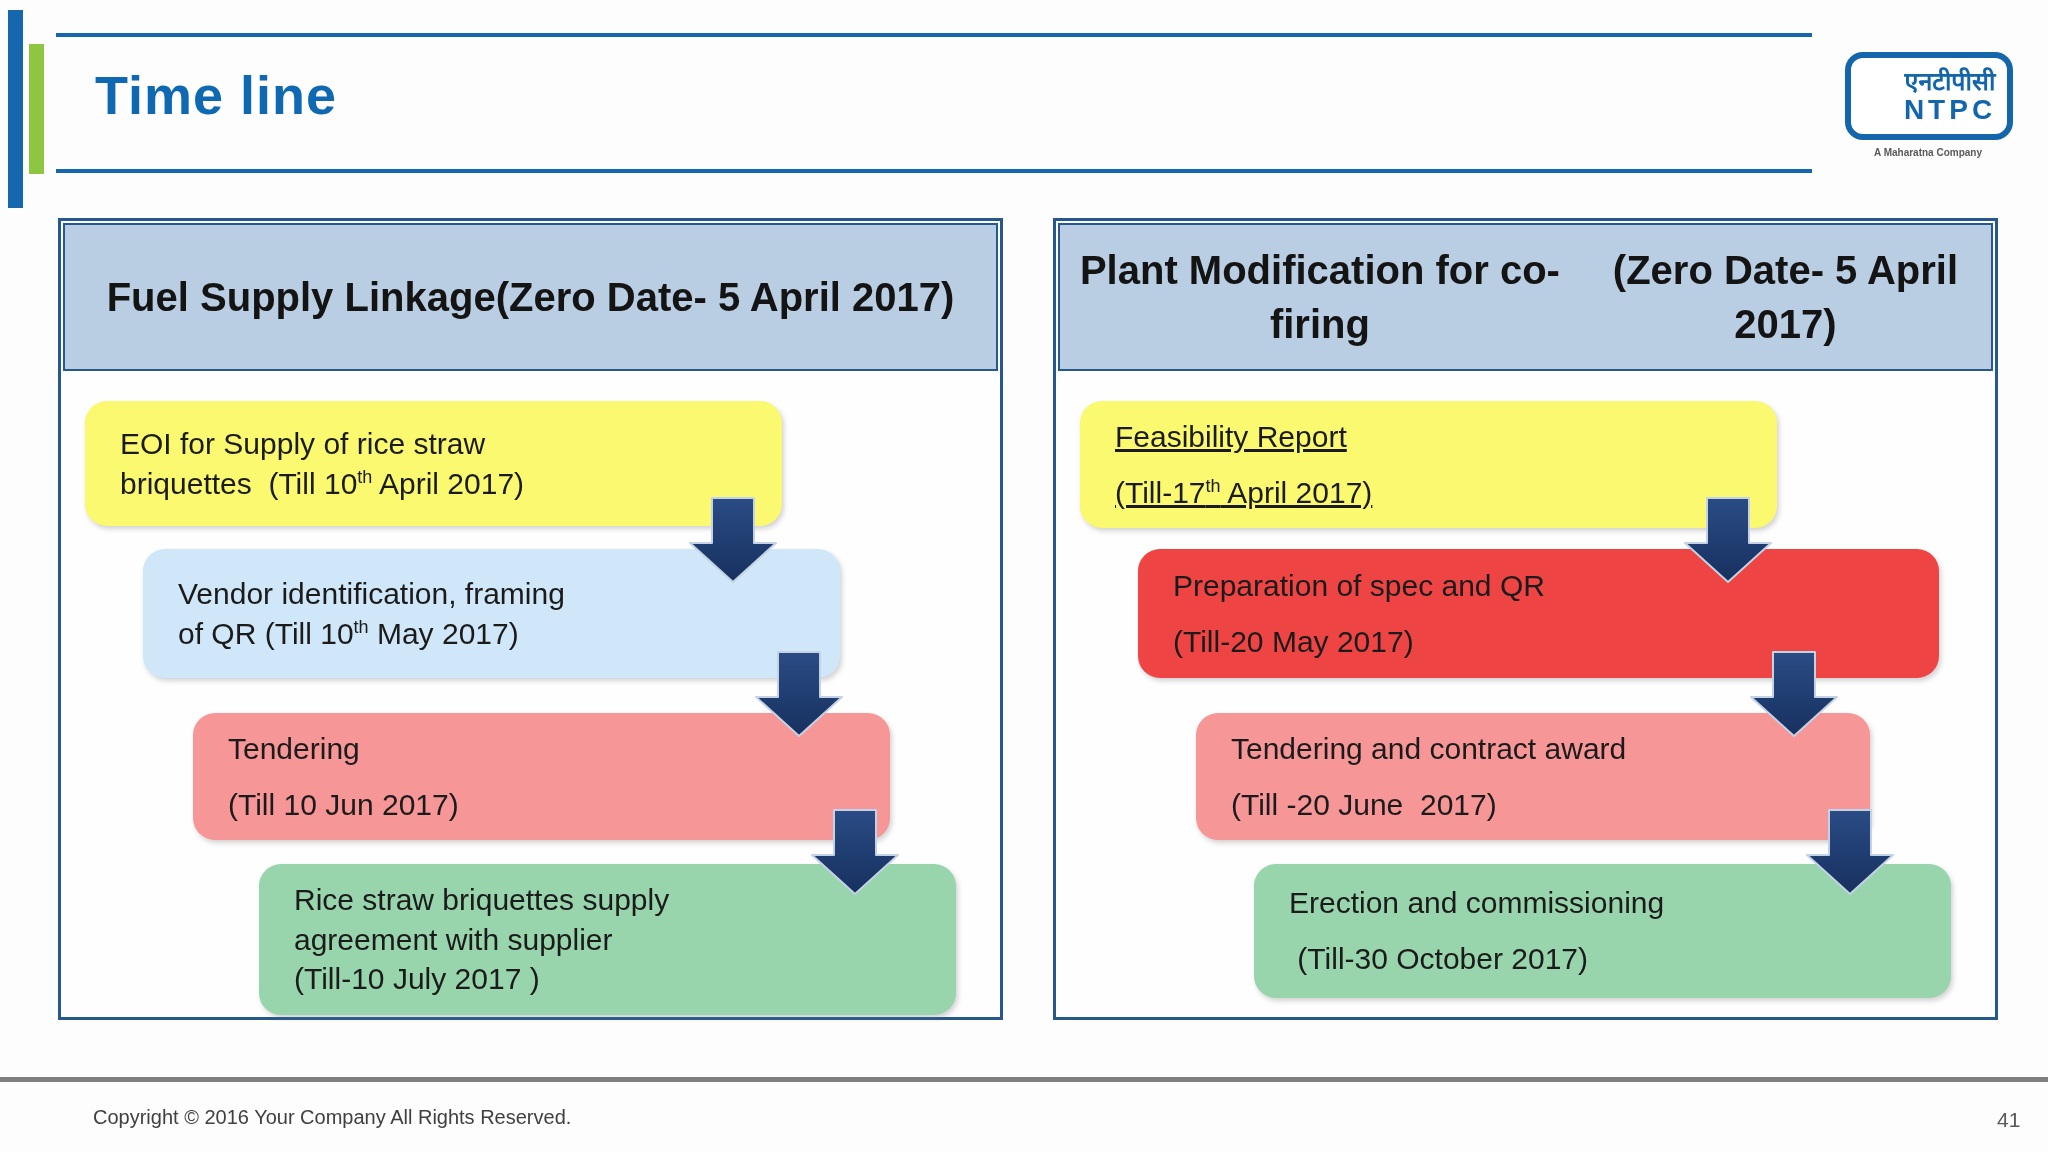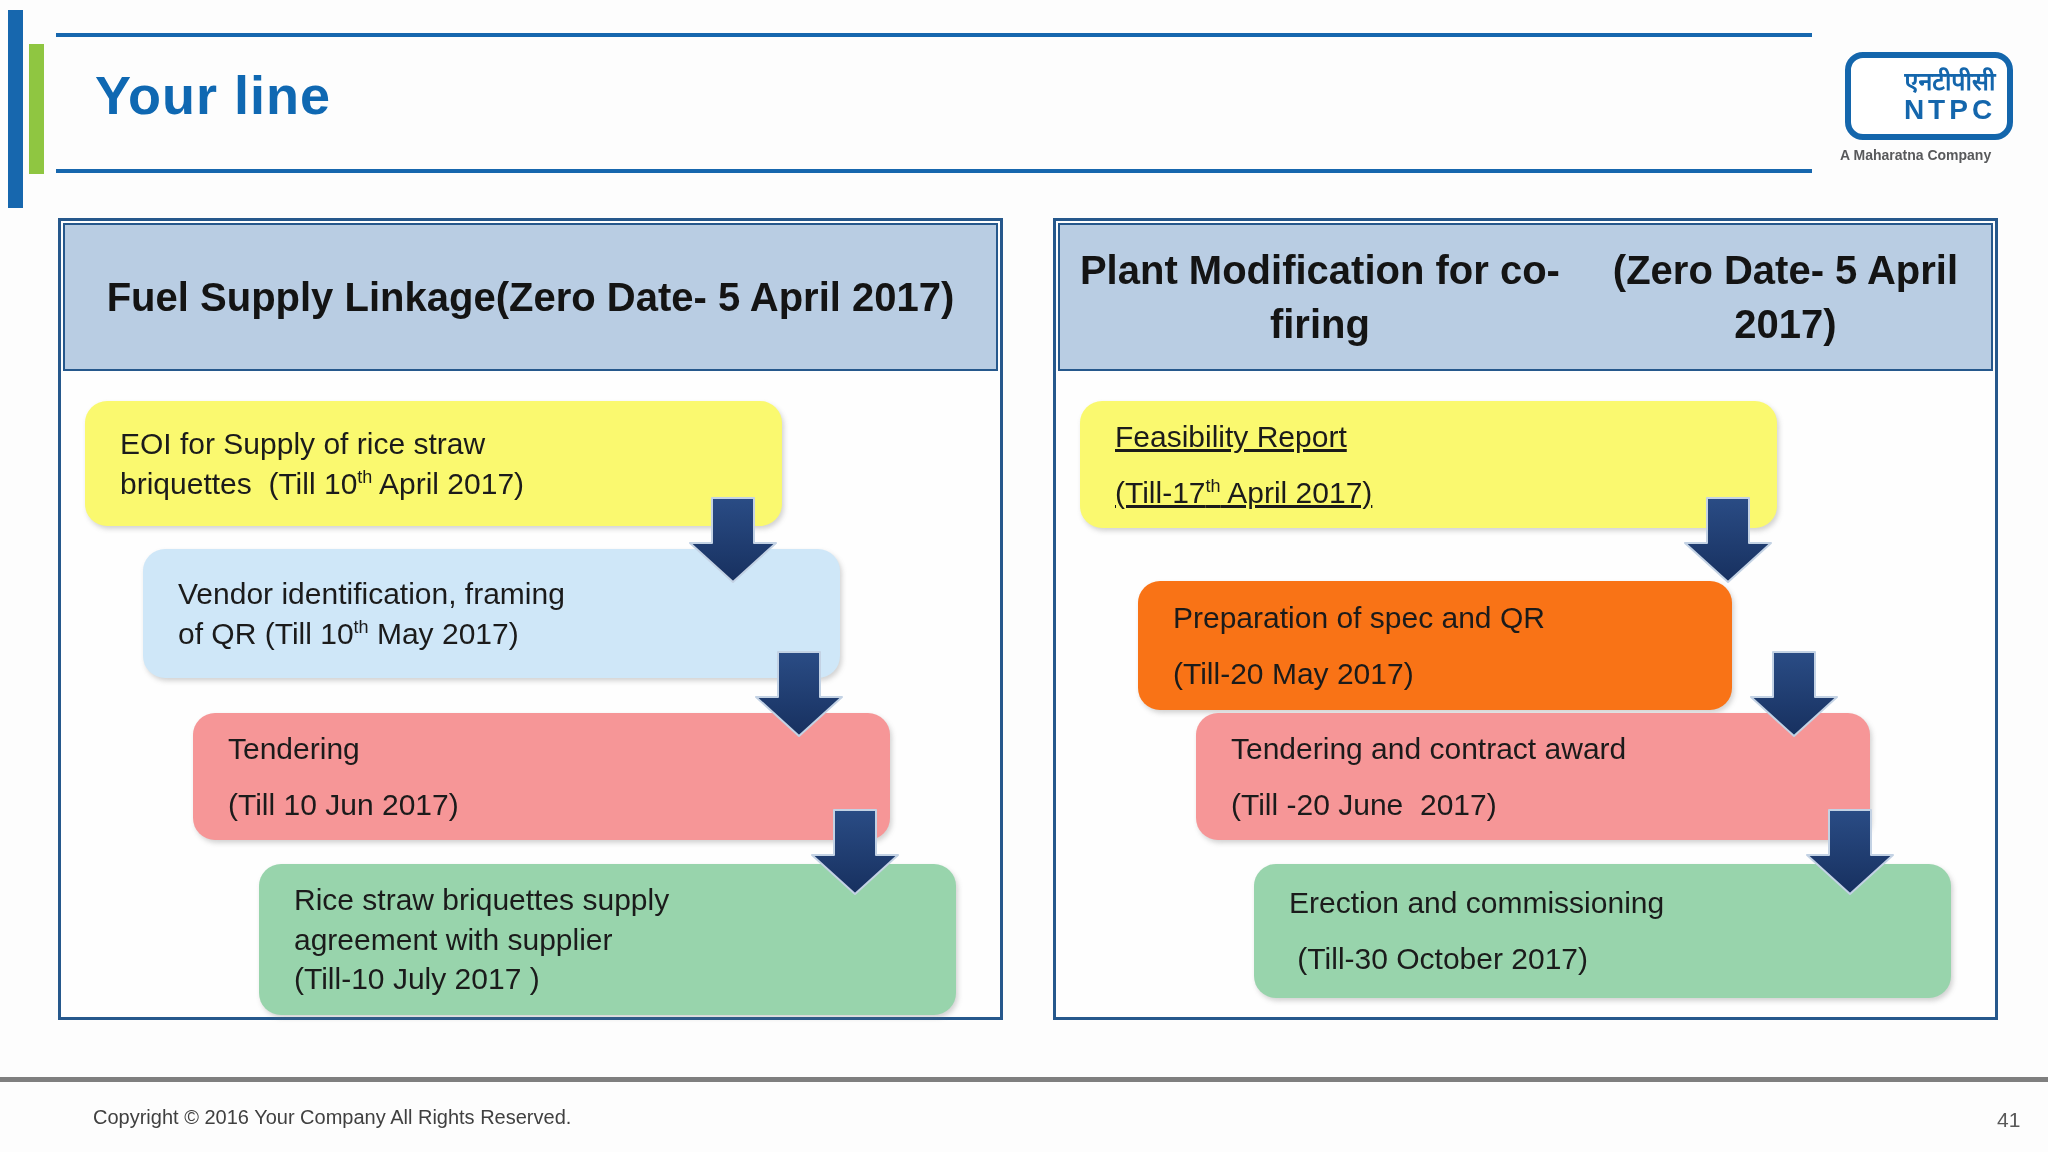--- a/index.html
+++ b/index.html
@@ -21,22 +21,22 @@
 
   
   .logo {
     position:absolute; left:1845px; top:52px; width:168px; height:88px; box-sizing:border-box;
     border:6px solid #1466AC; border-radius:18px; background:#fff;
     display:flex; flex-direction:column; align-items:center; justify-content:center;padding-left:42px;
   }
   .logo-hindi { color:#1466AC; font-weight:bold; font-size:25px; line-height:1.05; }
   .logo-latin { color:#1466AC; font-weight:bold; font-size:28px; letter-spacing:4px; line-height:1; margin-top:1px; }
   .logo-tagline {
-    position:absolute; left:1840px; top:147px; width:176px; text-align:left;
-    font-size:14px; font-weight:bold; color:#58595B;
+    position:absolute; left:1840px; top:147px; width:176px; text-align:center;
+    font-size:10px; font-weight:bold; color:#58595B;
   }
 
   
   .panel {
     position:absolute; top:218px; width:945px; height:802px; box-sizing:border-box;
     border:3px solid #26588C; background:#FEFEFE;
   }
   .panel.left  { left:58px; }
   .panel.right { left:1053px; }
   .panel-header {
@@ -75,21 +75,21 @@
     </linearGradient>
   </defs>
 </svg>
 
 <div class="slide">
 
   <div class="bar-blue"></div>
   <div class="bar-green"></div>
   <div class="rule-top"></div>
   <div class="rule-bottom"></div>
-  <div class="page-title">Your line</div>
+  <div class="page-title">Time line</div>
 
   <div class="logo">
     <div class="logo-hindi">एनटीपीसी</div>
     <div class="logo-latin">NTPC</div>
   </div>
   <div class="logo-tagline">A Maharatna Company</div>
 
   <div class="panel left">
     <div class="panel-header">
       <div>Fuel Supply Linkage</div>
@@ -142,21 +142,21 @@
         <div class="para">
           <div class="line">Feasibility Report</div>
         </div>
         <div class="para">
           <div class="line">(Till-17<sup>th</sup> April 2017)</div>
         </div>
       </div>
       <div class="arrow" style="left: 627px; top: 276px;"><svg viewBox="0 0 90 88" width="90" height="88">
           <polygon points="24,1 66,1 66,46 88,46 45,85 2,46 24,46" fill="url(#arrowGrad)" stroke="#C3D2E4" stroke-width="2" stroke-linejoin="round"></polygon>
         </svg></div>
-      <div class="step" style="left: 82px; top: 328px; min-height: 129px; width: 594px; background: #f97316; margin-top: 32px;">
+      <div class="step" style="left: 82px; top: 328px; min-height: 129px; width: 801px; background: #ef4444;">
         <div class="para">
           <div class="line">Preparation of spec and QR</div>
         </div>
         <div class="para">
           <div class="line">(Till-20 May 2017)</div>
         </div>
       </div>
       <div class="arrow" style="left: 693px; top: 430px;"><svg viewBox="0 0 90 88" width="90" height="88">
           <polygon points="24,1 66,1 66,46 88,46 45,85 2,46 24,46" fill="url(#arrowGrad)" stroke="#C3D2E4" stroke-width="2" stroke-linejoin="round"></polygon>
         </svg></div>

